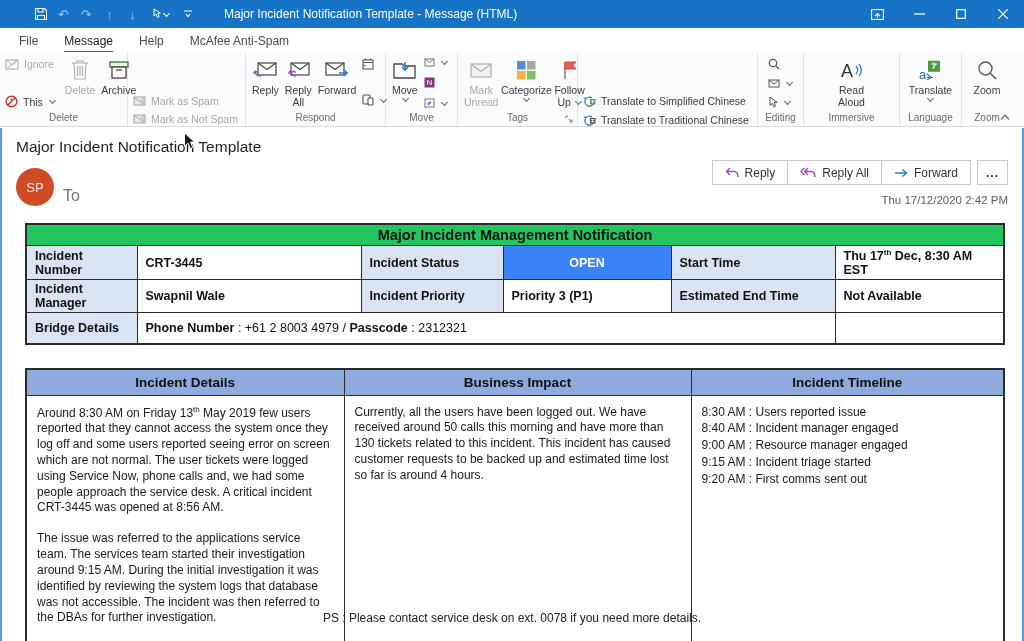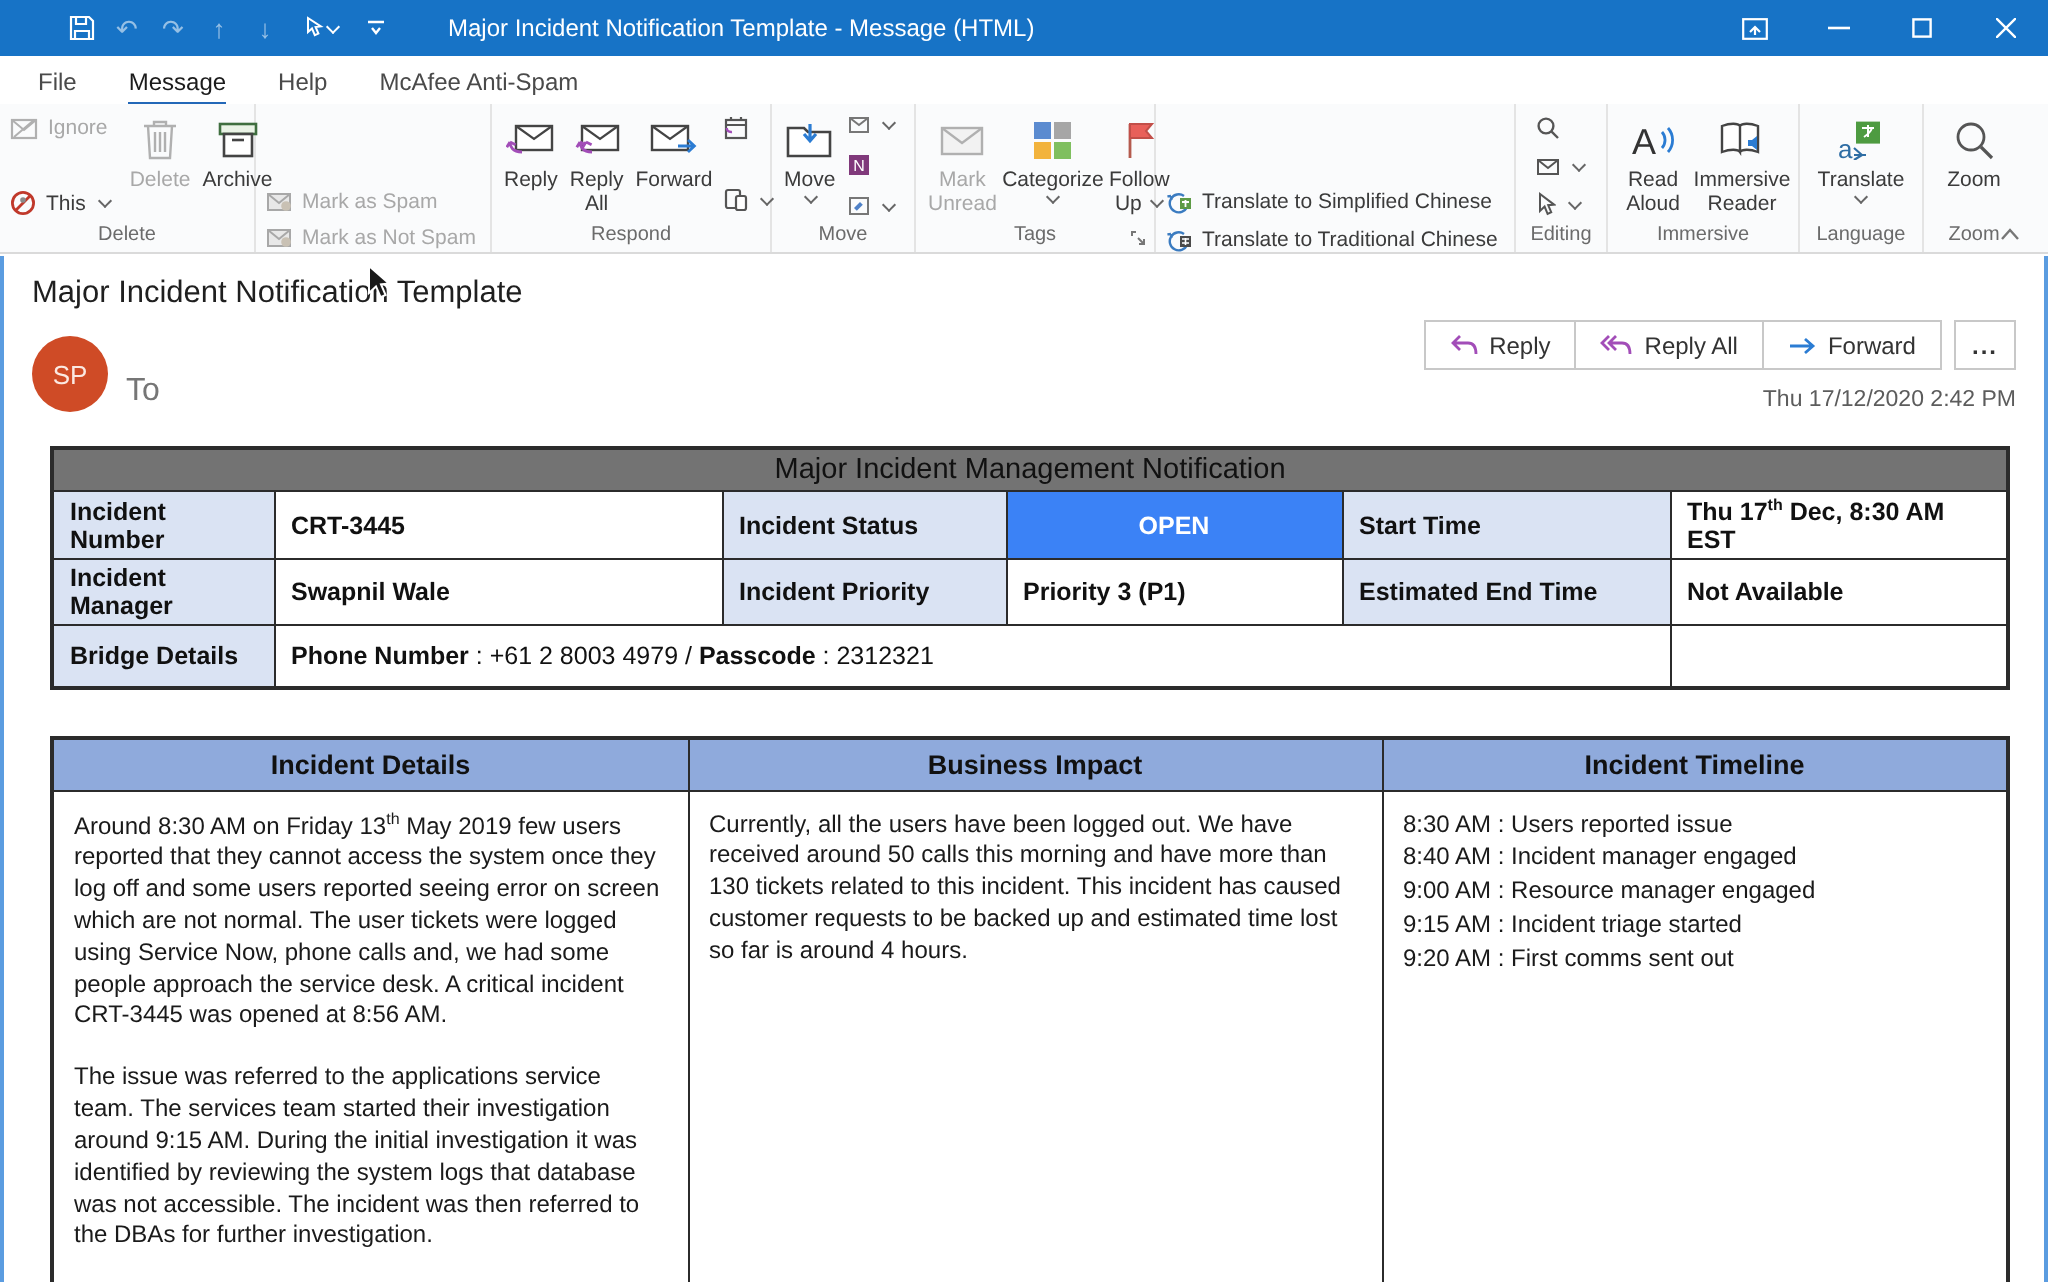--- a/index.html
+++ b/index.html
@@ -46,21 +46,21 @@
   .to-label { position:absolute; left:61px; top:59px; font-size:16px; color:#767676; }
   .hdr-actions { position:absolute; right:14px; top:32px; display:flex; }
   .hbtn { height:25px; border:1px solid #c8c8c8; background:#fff; display:flex; align-items:center; gap:6px; font-size:12px; color:#333; padding:0 12px; margin-left:-1px; }
   .hbtn.more { margin-left:6px; padding:0 8px; letter-spacing:1px; font-weight:bold; }
   .timestamp { position:absolute; right:14px; top:66px; font-size:11.5px; color:#5c5c5c; }
 
   
   table { border-collapse:collapse; table-layout:fixed; }
   .t1 { position:absolute; left:23px; top:95px; width:978px; border:2px solid #2b2b2b; }
   .t1 td { border:1px solid #2b2b2b; font-size:12.5px; color:#111; padding:2px 8px; height:31px; }
-  .t1 .ttl { background:#737373; text-align:center; font-weight:normal; font-size:14.5px; height:21px; }
+  .t1 .ttl { background:#22c55e; text-align:center; font-weight:bold; font-size:14.5px; height:21px; }
   .t1 .lbl { background:#dae3f3; font-weight:bold; }
   .t1 .val { font-weight:bold; }
   .t1 .status { background:#3b82f6; color:#fff; font-weight:bold; text-align:center; }
   sup { font-size:8px; }
 
   .t2 { position:absolute; left:23px; top:240px; width:978px; border:2px solid #2b2b2b; }
   .t2 th { border:1px solid #2b2b2b; background:#8faadc; font-size:13.5px; color:#111; height:26px; text-align:center; }
   .t2 td { border:1px solid #2b2b2b; vertical-align:top; font-size:12px; color:#1a1a1a; padding:9px 10px; height:201px; line-height:1.32; }
   .t2 p { margin-bottom:15px; }
   .tl-line { margin-bottom:1px; }
@@ -433,29 +433,20 @@
     <div class="grp" style="width:96px">
       <div class="grp-body" style="justify-content:center">
         <div class="btn-lg" style="width:44px">
           <span class="ic">
               <svg width="24" height="20" viewBox="0 0 24 20">
                 <text x="1" y="17" font-size="18" fill="#333" font-family="Liberation Sans">A</text>
                 <path d="M16 6 a6 6 0 0 1 0 8 M19 4 a9 9 0 0 1 0 12" fill="none" stroke="#2b7cd3" stroke-width="1.4"></path>
               </svg>
             </span>
           <span>Read Aloud</span>
-        </div>
-        <div class="btn-lg" style="width:50px">
-          <span class="ic">
-              <svg width="24" height="18" viewBox="0 0 24 18">
-                <path d="M2 2 c4-1.5 8-1.5 9 0 v13 c-1-1.5-5-1.5-9 0 z M11 2 c1-1.5 5-1.5 9 0 v13 c-4-1.5-8-1.5-9 0" fill="#fff" stroke="#444" stroke-width="1.2"></path>
-                <path d="M15 9 h2 l2.5-2 v7 l-2.5-2 h-2 z" fill="#2b7cd3"></path>
-              </svg>
-            </span>
-          <span>Immersive Reader</span>
         </div>
       </div>
       <div class="grp-label">Immersive</div>
     </div>
 
     <div class="grp" style="width:62px">
       <div class="grp-body" style="justify-content:center">
         <div class="btn-lg">
           <span class="ic">
               <svg width="22" height="20" viewBox="0 0 22 20">
@@ -596,15 +587,16 @@
           <div class="tl-line">8:30 AM : Users reported issue</div>
           <div class="tl-line">8:40 AM : Incident manager engaged</div>
           <div class="tl-line">9:00 AM : Resource manager engaged</div>
           <div class="tl-line">9:15 AM : Incident triage started</div>
           <div class="tl-line">9:20 AM : First comms sent out</div>
         </td>
       </tr>
     </tbody>
       </table>
 
+    <div class="ps">PS : Please contact service desk on ext. 0078 if you need more details.</div>
   </div>
 
 </div>
 
 </body></html>

